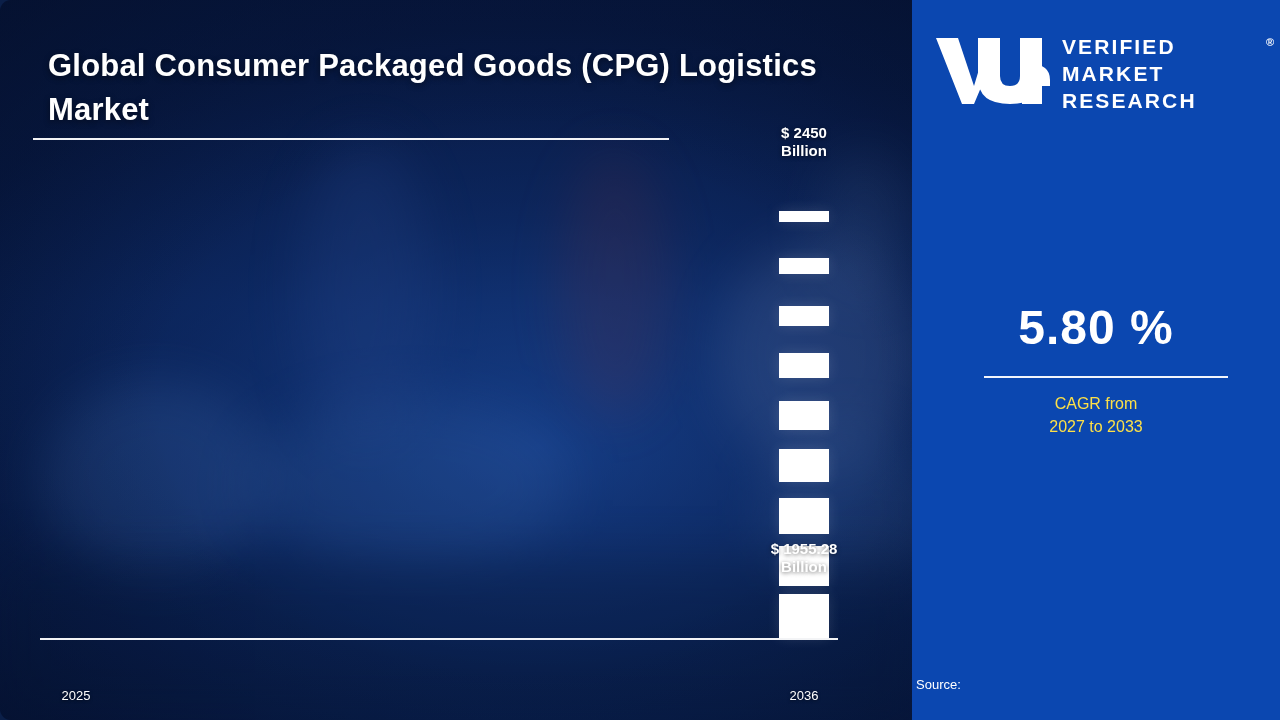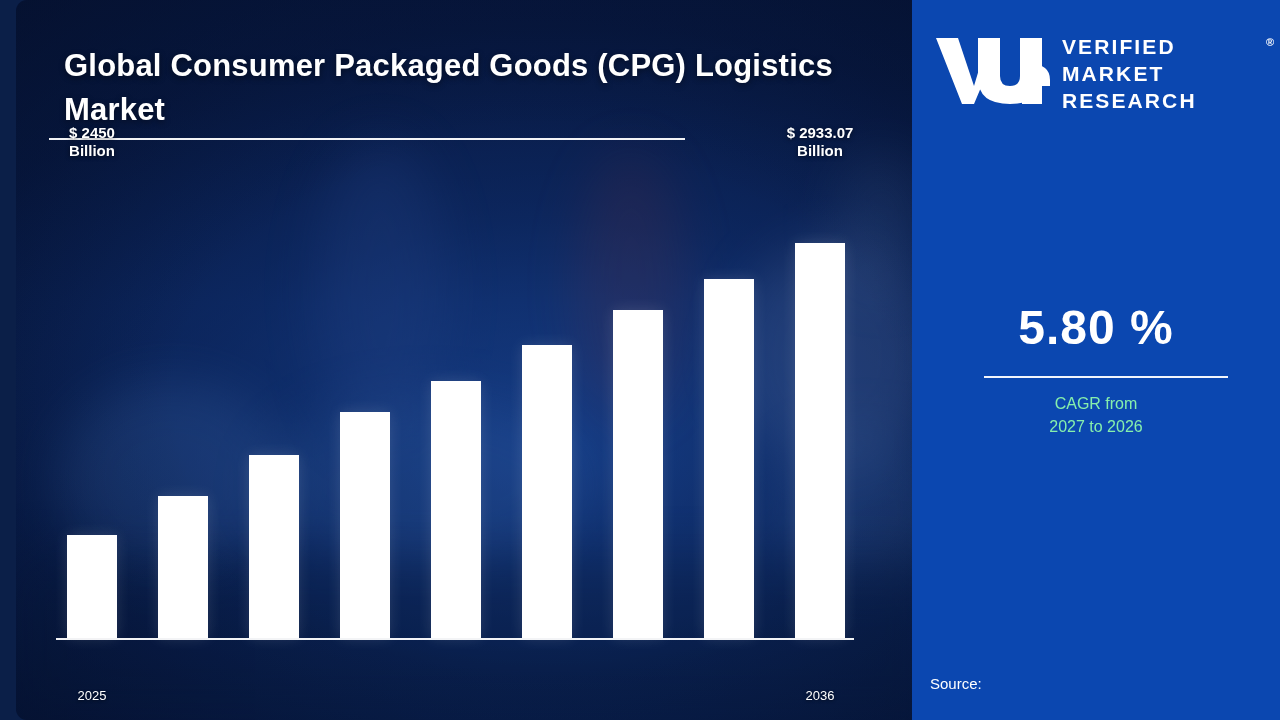--- a/index.html
+++ b/index.html
@@ -12,21 +12,21 @@
     width: 1280px;
     height: 720px;
     overflow: hidden;
     font-family: "Liberation Sans", sans-serif;
     background: #0b1f48;
   }
 
   
   #left-panel {
     position: absolute;
-    left: 16px; top: 0;
+    left: 0; top: 0;
     width: 1036px;
     height: 720px;
     overflow: hidden;
     background:
       radial-gradient(ellipse 700px 420px at 52% 62%, rgba(30,80,170,0.55) 0%, rgba(12,38,95,0.55) 55%, rgba(7,24,66,0.85) 100%),
       linear-gradient(180deg, #0a1d47 0%, #0d2a63 42%, #0a2252 72%, #071a40 100%);
     border-radius: 11px;
   }
   
   #bg-art { position:absolute; inset:0; opacity:0.55; }
@@ -67,20 +67,21 @@
   #plot {
     position: absolute;
     left: 0; right: 0;
     top: 0;
     bottom: 32px;
     display: flex;
     align-items: flex-end;
     justify-content: space-between;
     padding: 0 8px;
     box-sizing: border-box;
+    flex-direction: column;
   }
   .bar-slot {
     position: relative;
     width: 56px;
     height: 100%;
     display: flex;
     flex-direction: column;
     justify-content: flex-end;
     align-items: center;
   }
@@ -183,31 +184,31 @@
     width: 244px;
     height: 2px;
     background: #ffffff;
     opacity: 0.95;
   }
   #cagr-caption {
     position: absolute;
     left: 0; right: 0;
     top: 392px;
     text-align: center;
-    color: #86efac;
+    color: #fde047;
     font-size: 16px;
     line-height: 1.45;
   }
 
   #source {
     position: absolute;
-    left: 18px;
+    left: 4px;
     bottom: 24px;
     color: #ffffff;
-    font-size: 15px;
+    font-size: 13px;
     line-height: 1.6;
   }
 </style>
 </head>
 <body>
 
 <div id="page">
 
   <div id="left-panel">
 
@@ -260,21 +261,21 @@
         <div class="bar-slot">
           <div class="bar" style="height:70.0%"></div>
         </div>
 
         <div class="bar-slot">
           <div class="bar" style="height:76.8%"></div>
         </div>
 
         <div class="bar-slot">
           <div class="bar-label">
-            <span>$ 2933.07</span><br>
+            <span>$ 1955.28</span><br>
             <span>Billion</span>
           </div>
           <div class="bar" style="height:84.5%"></div>
         </div>
 
       </div>
 
       <div id="axis-line"></div>
 
       <div id="xticks">
@@ -305,20 +306,20 @@
         <span>MARKET</span><br>
         <span>RESEARCH</span>
       </div>
       <div id="logo-reg">®</div>
     </div>
 
     <div id="cagr-value">5.80 %</div>
     <div id="cagr-rule"></div>
     <div id="cagr-caption">
       <span>CAGR from</span><br>
-      <span>2027 to 2026</span>
+      <span>2027 to 2033</span>
     </div>
 
     <div id="source">
       <span>Source:</span><br>
     </div>
   </div>
 </div>
 
 </body></html>

